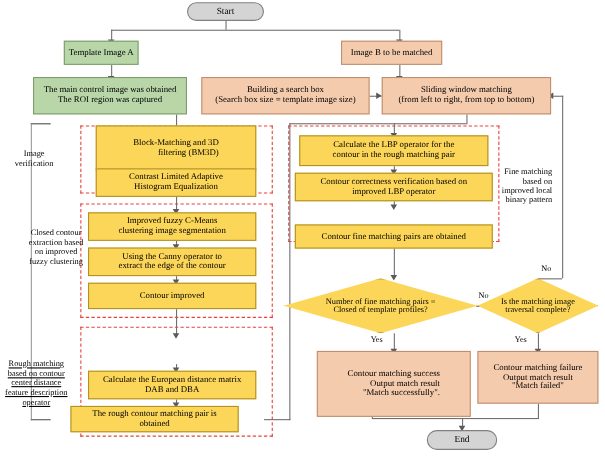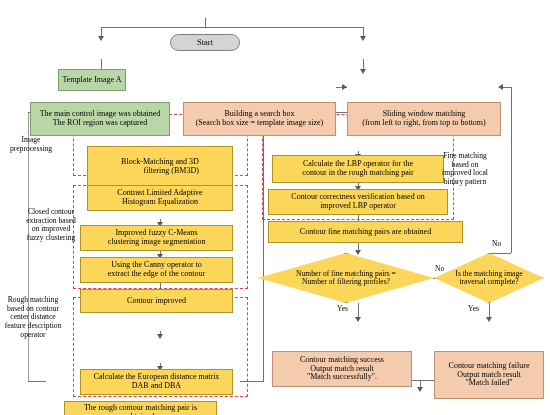--- a/index.html
+++ b/index.html
@@ -1,21 +1,21 @@
 <!DOCTYPE html>
 <html><head>
 <meta charset="utf-8">
 <style>
   html,body{margin:0;padding:0;background:#ffffff;}
   body{font-family:"Liberation Serif", serif;}
   #stage{position:relative;width:550px;height:415px;background:#fff;overflow:hidden;}
 
   .node{position:absolute;box-sizing:border-box;display:flex;align-items:center;
         justify-content:center;text-align:center;border:1px solid #808080;
-        line-height:1.12;color:#000;white-space:pre-line;margin-top:32px;}
+        line-height:1.12;color:#000;white-space:pre-line;}
 
   .green{background:#b8d6a8;border-color:#7f9e6e;}
   .peach{background:#f5cbad;border-color:#bf9070;}
   .yellow{background:#fcd658;border-color:#b09227;}
   .term{background:#d4d4d4;border-color:#808080;border-radius:10px;}
 
   .diamond{position:absolute;box-sizing:border-box;}
   .diamond .dshape{position:absolute;inset:0;background:#fcd658;
      border:1px solid #b09227;
      clip-path:polygon(50% 0%,100% 50%,50% 100%,0% 50%);}
@@ -140,20 +140,23 @@
 
   <div class="node green" style="left:58px;top:37px;width:68px;height:22px;font-size:8px;">
     <span>Template Image A</span>
   </div>
 
   <div class="node green" style="left:30px;top:70px;width:140px;height:34px;font-size:8px;">
     <span>The main control image was obtained
 The ROI region was captured</span>
   </div>
 
+  <div class="node peach" style="left:310px;top:37px;width:92px;height:22px;font-size:8px;">
+    <span>Image B to be matched</span>
+  </div>
 
   <div class="node peach" style="left:183px;top:70px;width:153px;height:34px;font-size:8px;">
     <span>Building a search box
 (Search box size = template image size)</span>
   </div>
 
   <div class="node peach" style="left:347px;top:70px;width:154px;height:34px;font-size:8px;">
     <span>Sliding window matching
 (from left to right, from top to bottom)</span>
   </div>
@@ -196,65 +199,65 @@
   <div class="node yellow" style="left:272px;top:123px;width:172px;height:28px;font-size:8px;">
     <span>Calculate the LBP operator for the
 contour in the rough matching pair</span>
   </div>
 
   <div class="node yellow" style="left:268px;top:157px;width:180px;height:26px;font-size:8px;">
     <span>Contour correctness verification based on
 improved LBP operator</span>
   </div>
 
-  <div class="node yellow" style="left:268px;top:189px;width:195px;height:22px;font-size:8px;">
+  <div class="node yellow" style="left:268px;top:204px;width:180px;height:22px;font-size:8px;">
     <span>Contour fine matching pairs are obtained</span>
   </div>
 
-  <div class="node peach" style="left:272px;top:319px;width:140px;height:36px;font-size:8px;">
+  <div class="node peach" style="left:288px;top:319px;width:140px;height:60px;font-size:8px;text-align:right;">
     <span>Contour matching success
 Output match result
 "Match successfully".</span>
   </div>
 
   <div class="node peach" style="left:434px;top:319px;width:110px;height:48px;font-size:8px;">
     <span>Contour matching failure
 Output match result
 "Match failed"</span>
   </div>
 
   <div class="diamond" style="left:258px;top:253px;width:176px;height:50px;">
     <div class="dshape"></div>
     <div class="dtxt" style="font-size:7.6px;">Number of fine matching pairs =
-Number of filtering profiles?</div>
+Closed of template profiles?</div>
   </div>
 
   <div class="diamond" style="left:434px;top:253px;width:110px;height:50px;">
     <div class="dshape"></div>
     <div class="dtxt" style="font-size:7.6px;">Is the matching image
 traversal complete?</div>
   </div>
 
   <div class="elabel" style="left:435px;top:265px;font-size:7.5px;">No</div>
   <div class="elabel" style="left:337px;top:305px;font-size:7.5px;">Yes</div>
   <div class="elabel" style="left:492px;top:240px;font-size:7.5px;">No</div>
   <div class="elabel" style="left:468px;top:305px;font-size:7.5px;">Yes</div>
 
   <div class="glabel" style="left:0px;top:136px;width:62px;font-size:7.6px;">Image
-preprocessing</div>
+verification</div>
 
   <div class="glabel" style="left:0px;top:208px;width:62px;font-size:7.6px;padding-left:20px;">Closed contour
 extraction based
 on improved
 fuzzy clustering</div>
 
-  <div class="glabel" style="left:0px;top:296px;width:66px;font-size:7.6px;">Rough matching
+  <div class="glabel" style="left:0px;top:327px;width:66px;font-size:7.6px;text-decoration:underline;">Rough matching
 based on contour
 center distance
 feature description
 operator</div>
 
-  <div class="glabel" style="left:428px;top:152px;width:74px;font-size:7.6px;">Fine matching
+  <div class="glabel" style="left:428px;top:152px;width:74px;font-size:7.6px;text-align:right;">Fine matching
 based on
 improved local
 binary pattern</div>
 
 </div>
 
 </body></html>

